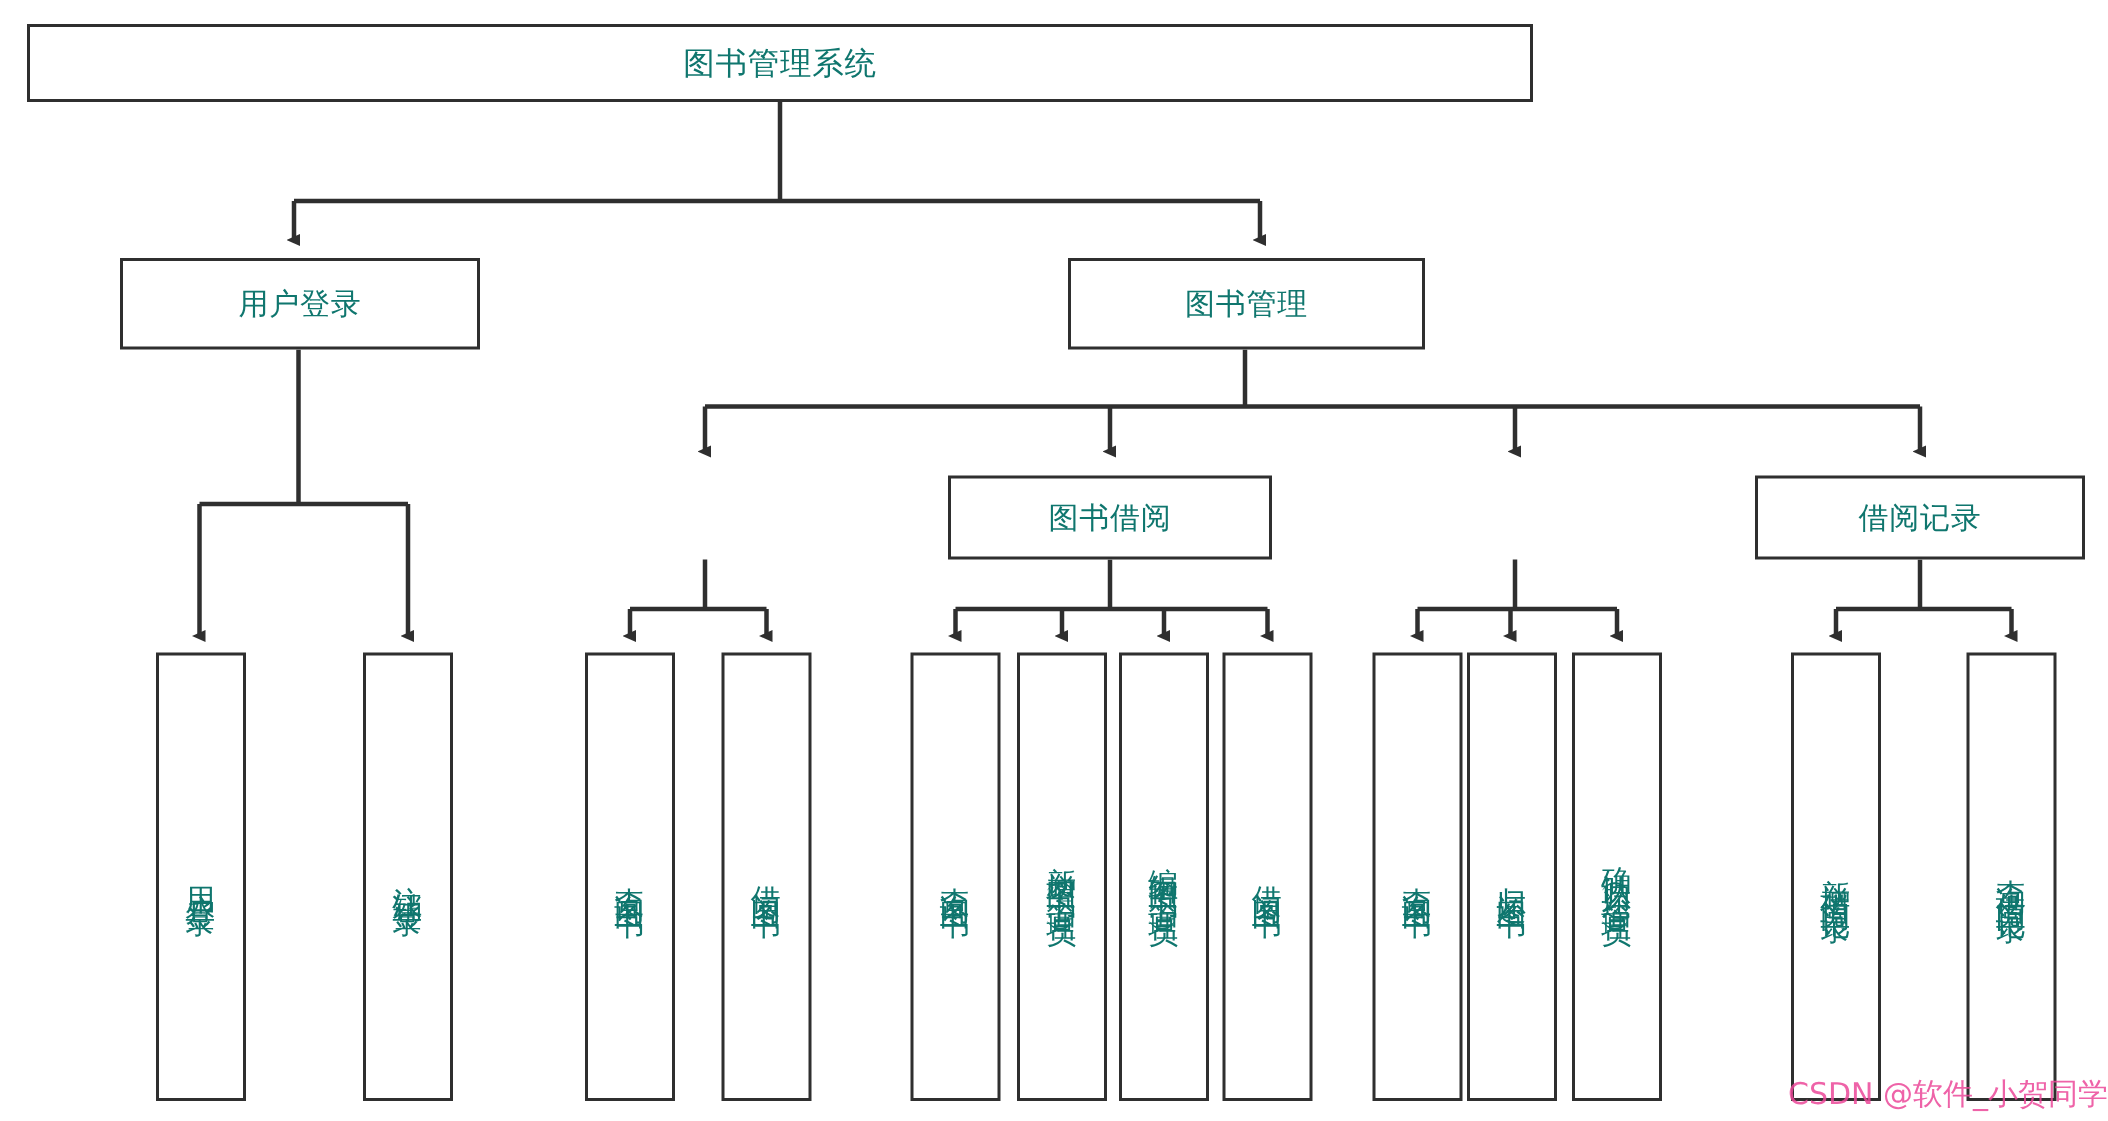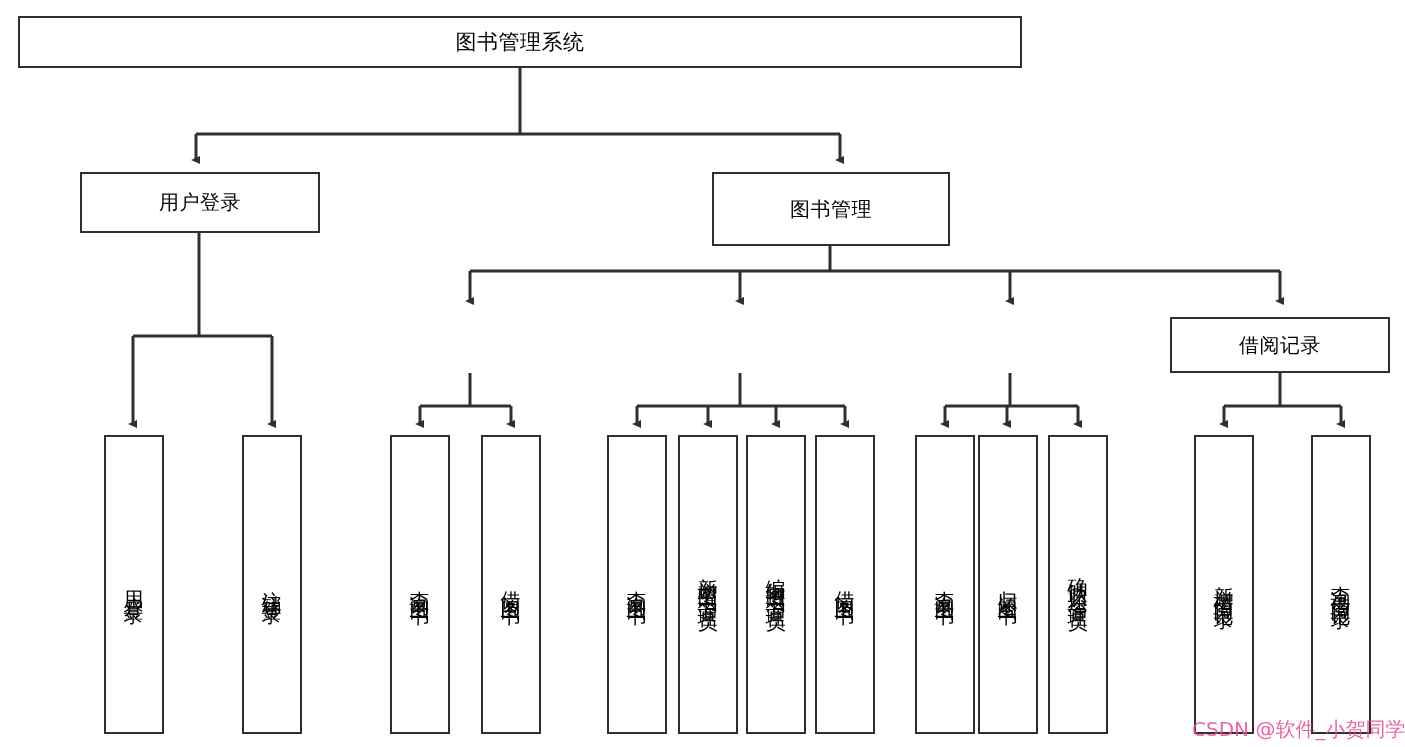--- a/index.html
+++ b/index.html
@@ -37,21 +37,21 @@
     justify-content: center;
     text-align: center;
   }
   .node.root {
     border-width: 2px;
   }
   .node .label {
     font-size: 21px;
     line-height: 1.15;
     letter-spacing: 0.5px;
-    color: #000000;
+    color: #0f766e;
     white-space: nowrap;
   }
   .node.lvl2 .label,
   .node.lvl3 .label {
     font-size: 20px;
   }
   
   .node.leaf {
     align-items: center;
     justify-content: center;
@@ -128,25 +128,28 @@
   </svg>
 
   <div class="node root" style="left:18px; top:16px; width:1004px; height:52px;">
     <span class="label">图书管理系统</span>
   </div>
 
   <div class="node lvl2" style="left:80px; top:172px; width:240px; height:61px;">
     <span class="label">用户登录</span>
   </div>
 
-  <div class="node lvl2" style="left:712px; top:172px; width:238px; height:74px;">
+  <div class="node lvl2" style="left:712px; top:172px; width:238px; height:61px;">
     <span class="label">图书管理</span>
   </div>
 
 
+  <div class="node lvl3" style="left:632px; top:317px; width:216px; height:56px;">
+    <span class="label">图书借阅</span>
+  </div>
 
 
   <div class="node lvl3" style="left:1170px; top:317px; width:220px; height:56px;justify-content:center;">
     <span class="label">借阅记录</span>
   </div>
 
   <div class="node leaf" style="left:104px; top:435px; width:60px; height:299px;">
     <span class="label">用户登录</span>
   </div>
 

